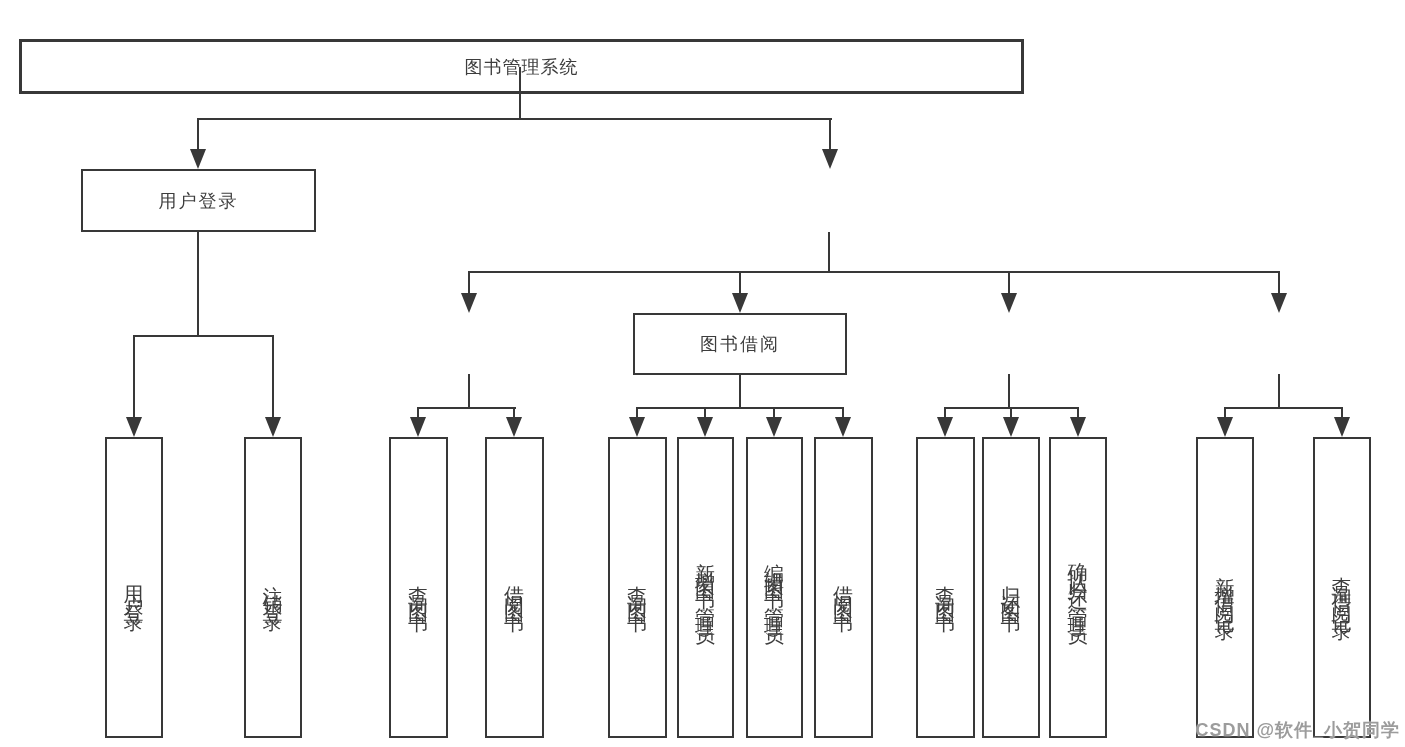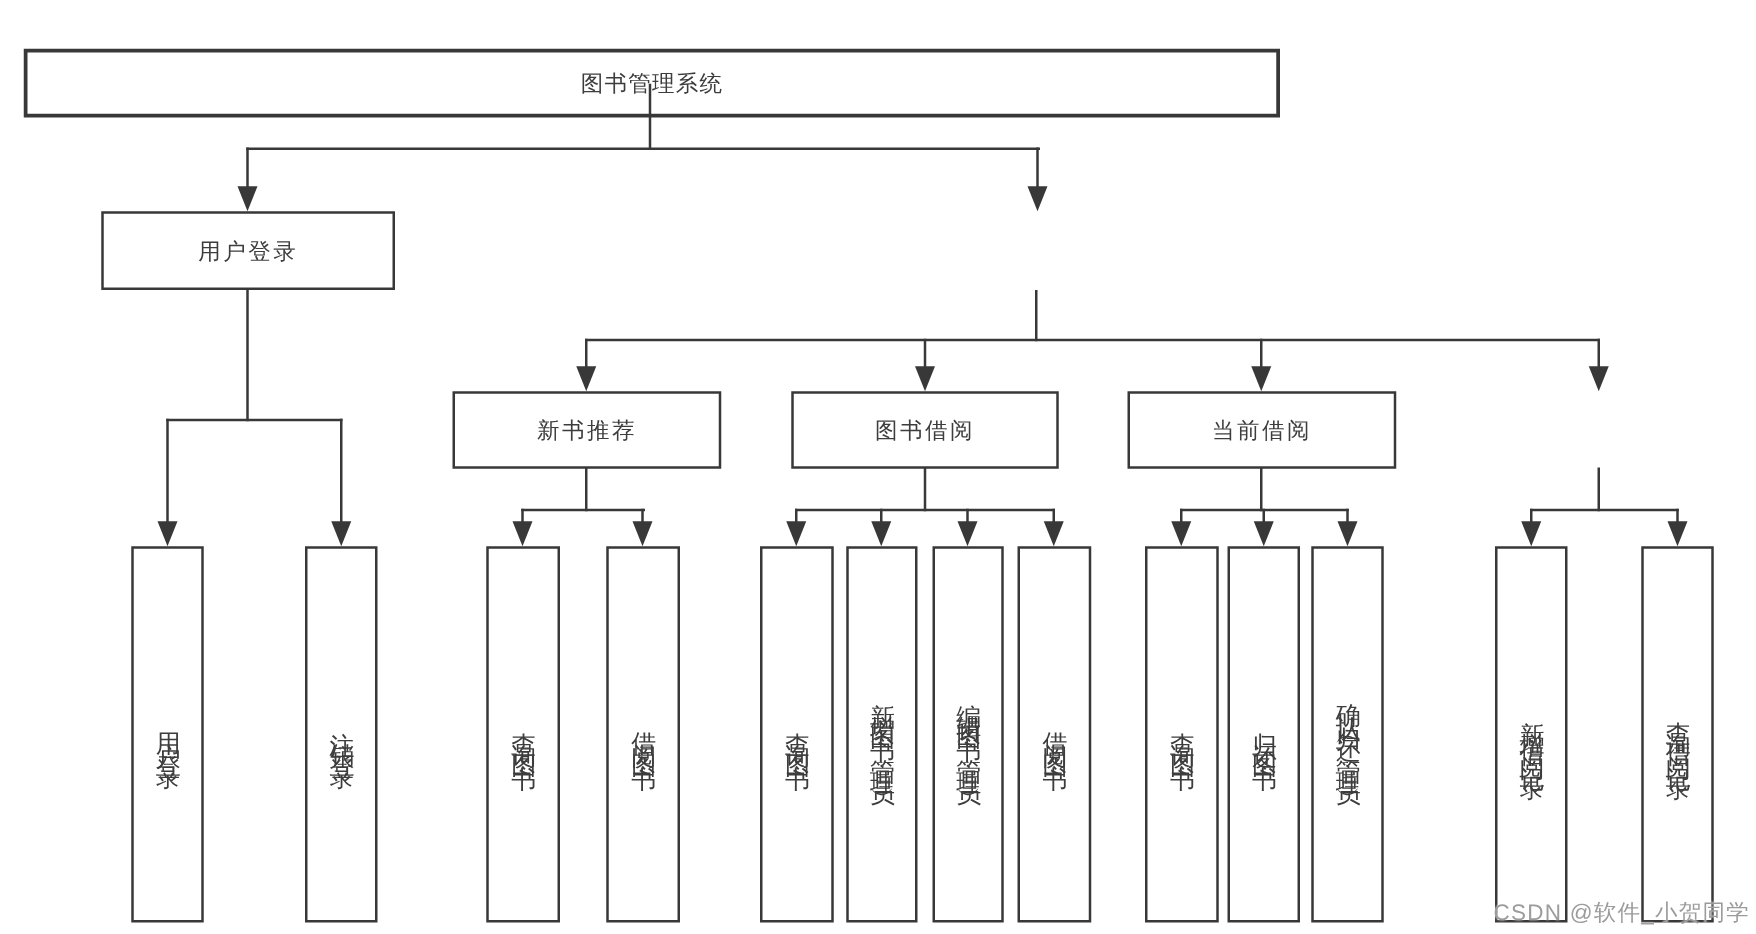--- a/index.html
+++ b/index.html
@@ -37,20 +37,21 @@
     border-top:20px solid #383838;
   }
   .watermark{
     position:absolute;
     right:5px;bottom:5px;
     font-size:18px;
     color:#9c9c9c;
     letter-spacing:1px;
     z-index:10;
     text-shadow:0 0 2px #ffffff;
+    font-weight:bold;
   }
 </style>
 </head>
 <body>
 
 <div id="canvas">
 
   <div class="node root" style="left:19px;top:12px;width:1005px;height:55px;margin-top:27px;">图书管理系统</div>
 
   <div class="line" style="left:519px;top:67px;width:2px;height:53px;"></div>
@@ -73,23 +74,21 @@
   <div class="line" style="left:468px;top:271px;width:812px;height:2px;"></div>
   <div class="line" style="left:468px;top:271px;width:2px;height:24px;"></div>
   <div class="arrow" style="left:461px;top:293px;"></div>
   <div class="line" style="left:739px;top:271px;width:2px;height:24px;"></div>
   <div class="arrow" style="left:732px;top:293px;"></div>
   <div class="line" style="left:1008px;top:271px;width:2px;height:24px;"></div>
   <div class="arrow" style="left:1001px;top:293px;"></div>
   <div class="line" style="left:1278px;top:271px;width:2px;height:24px;"></div>
   <div class="arrow" style="left:1271px;top:293px;"></div>
 
-  <div class="node" style="left:362px;top:313px;width:215px;height:62px;">新书推荐</div>
   <div class="node" style="left:633px;top:313px;width:214px;height:62px;font-family:Liberation Serif, serif;">图书借阅</div>
-  <div class="node" style="left:902px;top:313px;width:215px;height:62px;">当前借阅</div>
 
   <div class="line" style="left:468px;top:374px;width:2px;height:35px;"></div>
   <div class="line" style="left:417px;top:407px;width:99px;height:2px;"></div>
   <div class="line" style="left:417px;top:407px;width:2px;height:12px;"></div>
   <div class="arrow" style="left:410px;top:417px;"></div>
   <div class="line" style="left:513px;top:407px;width:2px;height:12px;"></div>
   <div class="arrow" style="left:506px;top:417px;"></div>
 
   <div class="line" style="left:739px;top:374px;width:2px;height:35px;"></div>
   <div class="line" style="left:636px;top:407px;width:208px;height:2px;"></div>

